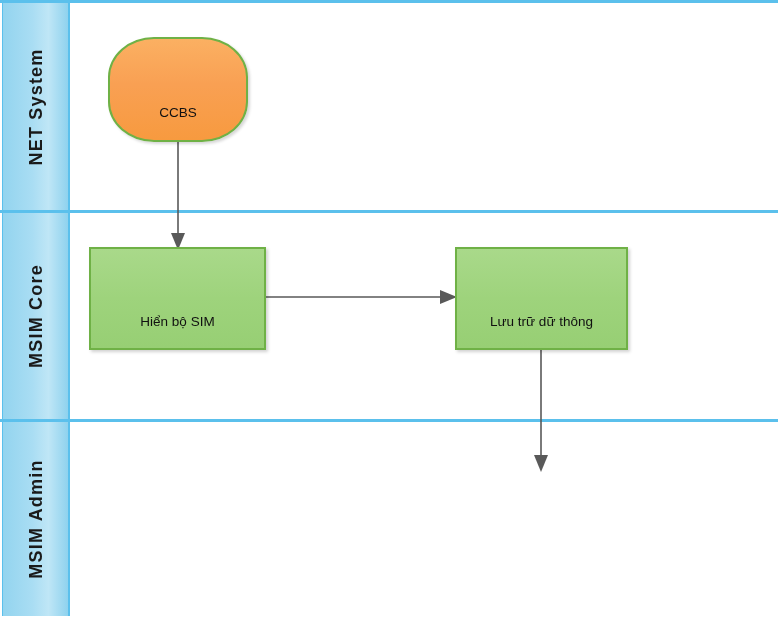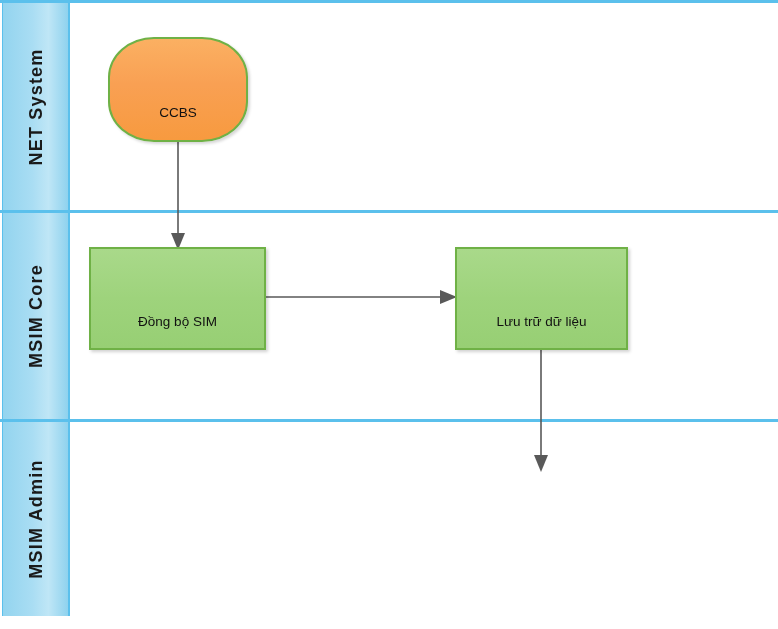--- a/index.html
+++ b/index.html
@@ -148,21 +148,21 @@
   <svg class="conn" style="left:524px; top:350px; width:40px; height:125px;" width="40" height="125">
     <line x1="17" y1="0" x2="17" y2="113"></line>
     <polygon points="17,122 10,105 24,105"></polygon>
   </svg>
 
   <div class="node-round" style="left:108px; top:37px; width:140px; height:105px; border-radius:46px / 40px;">
     <span class="node-label">CCBS</span>
   </div>
 
   <div class="node-rect" style="left:89px; top:247px; width:177px; height:103px;">
-    <span class="node-label">Đồng bộ SIM</span>
+    <span class="node-label">Hiển bộ SIM</span>
   </div>
 
   <div class="node-rect" style="left:455px; top:247px; width:173px; height:103px;">
-    <span class="node-label">Lưu trữ dữ liệu</span>
+    <span class="node-label">Lưu trữ dữ thông</span>
   </div>
 
 
 </div>
 
 </body></html>

